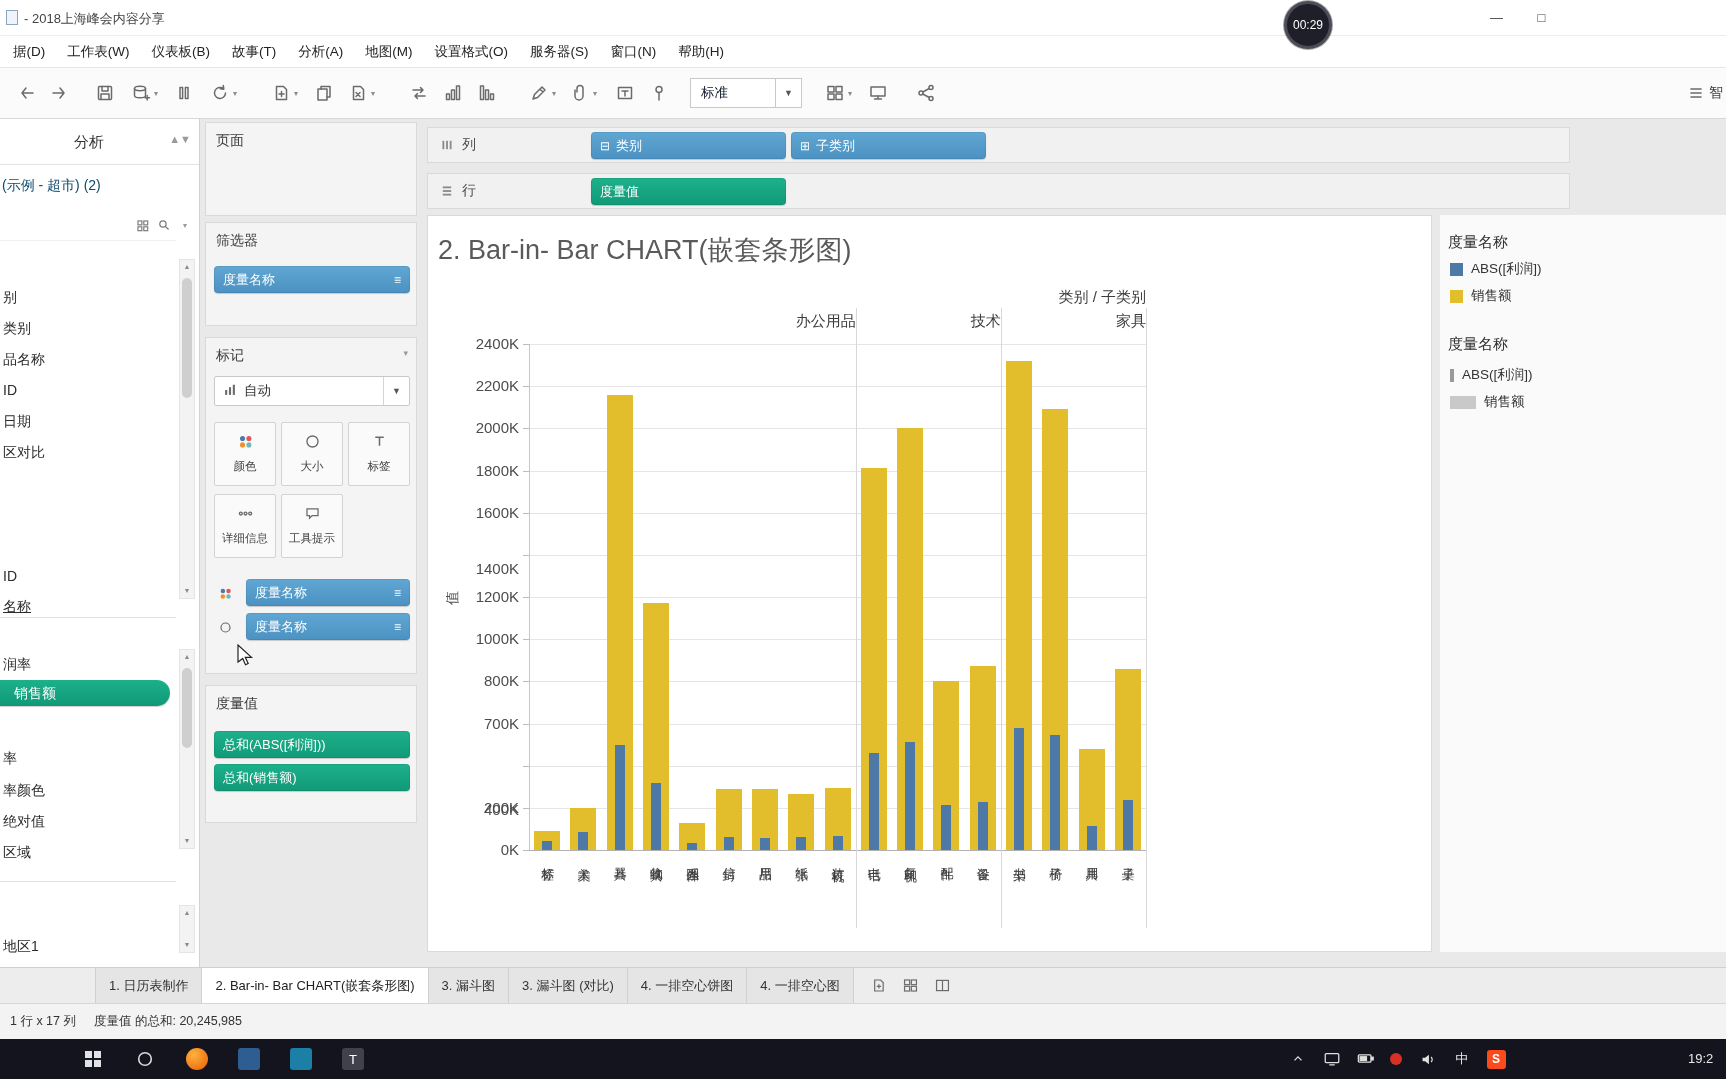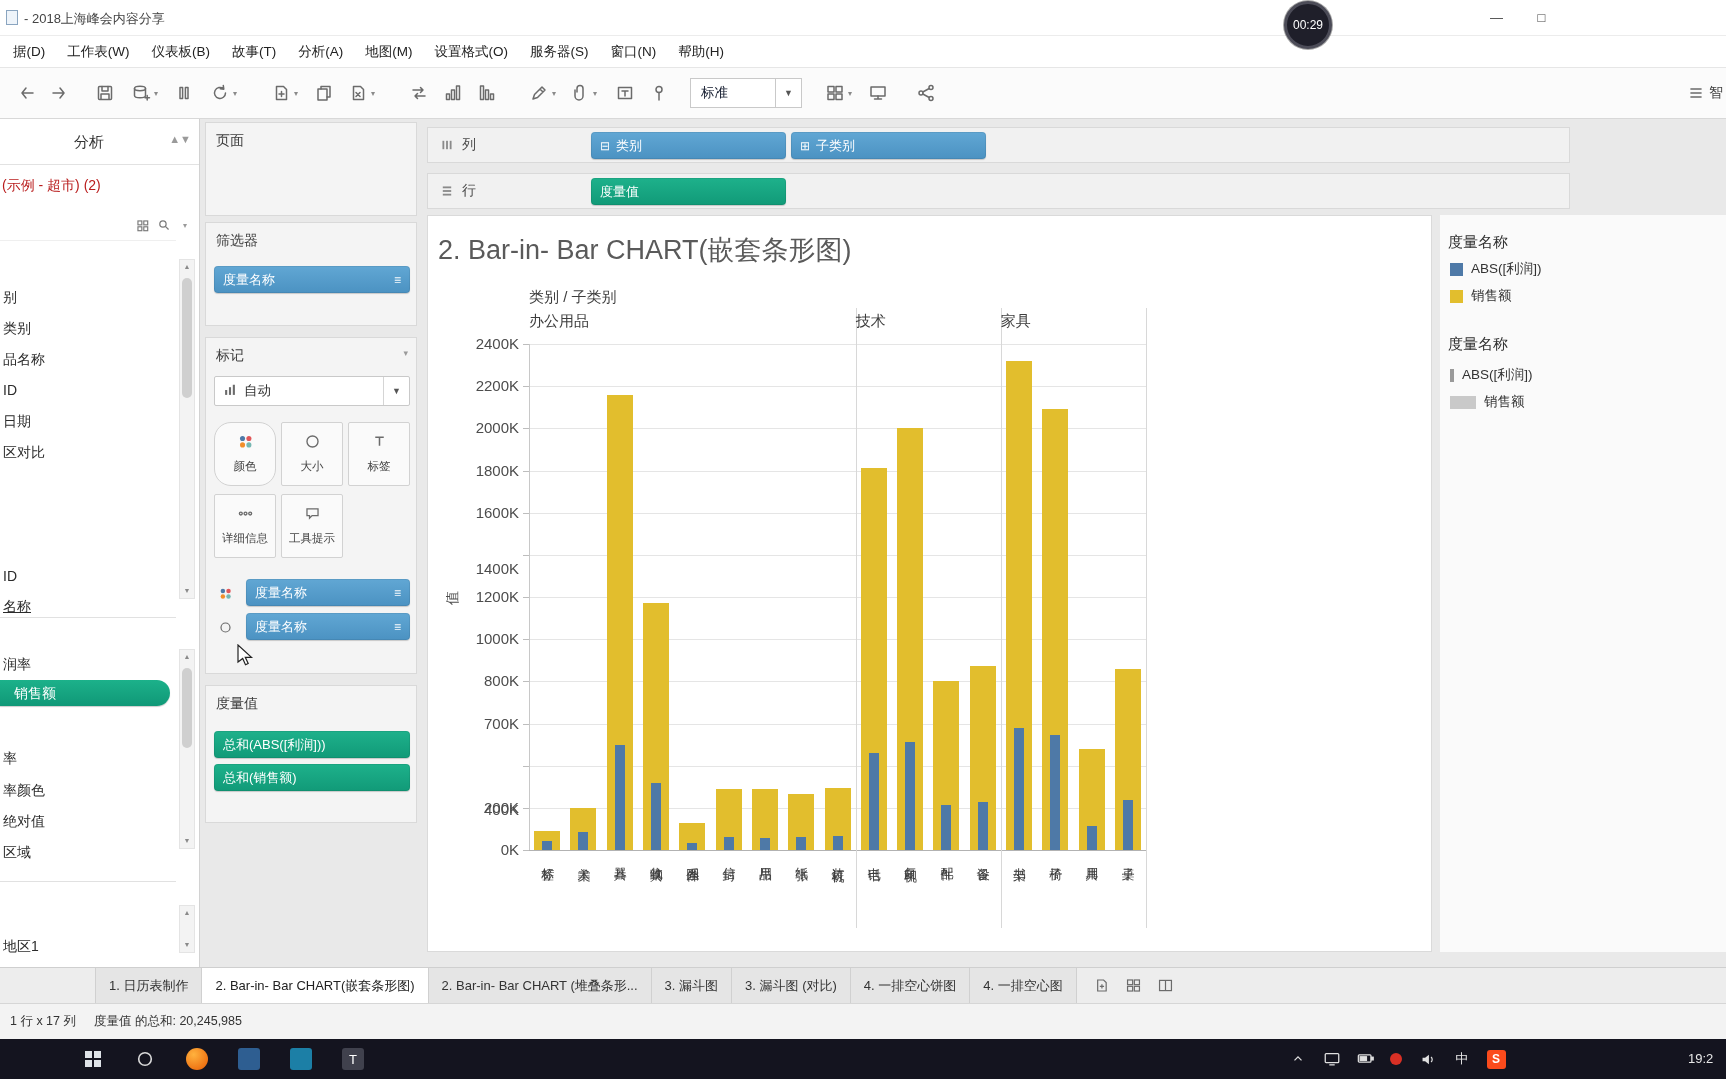--- a/index.html
+++ b/index.html
@@ -22,21 +22,21 @@
   .tb-combo{margin-left:16px;width:112px;height:30px;background:#fff;border:1px solid #c9c9c9;display:flex;align-items:center}
   .tb-combo .txt{flex:1;padding-left:10px;font-size:13.5px;color:#0f172a}
   .tb-combo .caret{width:26px;height:100%;border-left:1px solid #c9c9c9;display:flex;align-items:center;justify-content:center;color:#555;font-size:9px}
   .showme{position:absolute;left:1688px;top:68px;height:50px;display:flex;align-items:center;gap:5px;font-size:14px;color:#444;width:60px}
 
   
   .left-panel{position:absolute;left:0;top:119px;width:200px;height:848px;background:#fff;border-right:1px solid #d2d2d2}
   .lp-header{position:absolute;left:0;top:0;width:100%;height:46px;border-bottom:1px solid #e2e2e2}
   .lp-tab{position:absolute;left:74px;top:14px;font-size:15px;color:#333}
   .lp-opts{position:absolute;right:8px;top:14px;font-size:11px;color:#9a9a9a}
-  .lp-ds{position:absolute;left:2px;top:58px;font-size:14px;color:#b91c1c;white-space:nowrap}
+  .lp-ds{position:absolute;left:2px;top:58px;font-size:14px;color:#0c4a6e;white-space:nowrap}
   .lp-search{position:absolute;left:0;top:92px;width:176px;height:30px;border-bottom:1px solid #efefef}
   .field-item{position:absolute;left:3px;font-size:14px;color:#2b2b2b;white-space:nowrap;height:20px;line-height:20px}
   .lp-div{position:absolute;left:0;width:176px;height:1px;background:#e1e1e1}
   .sel-pill{position:absolute;left:-12px;top:561px;width:182px;height:26px;border-radius:13px;background:linear-gradient(#1cb18a,#109877);color:#fff;line-height:26px;padding-left:26px;font-size:14px;box-shadow:0 1px 1px rgba(0,0,0,.2)}
   .vsb{position:absolute;left:179px;width:16px;background:#f3f3f3;border:1px solid #e4e4e4}
   .vsb-btn{position:absolute;left:0;width:14px;height:14px;color:#8a8a8a;font-size:7px;text-align:center;line-height:14px}
   .vsb-thumb{position:absolute;left:2px;width:10px;background:#cfcfcf;border-radius:5px}
 
   
   .card{position:absolute;left:205px;width:212px;background:#f4f4f4;border:1px solid #d9d9d9}
@@ -63,21 +63,21 @@
   .sheet-title{position:absolute;left:10px;top:16px;font-size:27px;color:#5a5a5a;white-space:nowrap}
   #chart-layer{position:absolute;left:0;top:0;width:100%;height:100%}
   .grid-line{position:absolute;height:1px;background:#e5e5e5}
   .grid-line.zero{background:#b2b2b2}
   .tick-mark{position:absolute;height:1px;background:#bdbdbd}
   .ytick{position:absolute;text-align:right;font-size:15px;color:#4c4c4c}
   .axis-line{position:absolute;width:1px;background:#c8c8c8}
   .pane-div{position:absolute;width:1px;background:#d8d8d8}
   .bar{position:absolute}
   .xlabel{position:absolute;writing-mode:vertical-rl;text-orientation:upright;font-size:13px;color:#3d3d3d;letter-spacing:1px;white-space:nowrap}
-  .cat-label,.col-header{position:absolute;font-size:15px;color:#3d3d3d;text-align:left;white-space:nowrap}
+  .cat-label,.col-header{position:absolute;font-size:15px;color:#3d3d3d;text-align:right;white-space:nowrap}
   .ylab{position:absolute;font-size:14px;color:#4c4c4c;transform:rotate(-90deg)}
 
   
   .legend-panel{position:absolute;left:1440px;top:215px;width:286px;height:737px;background:#fafafa}
   .lg-title{position:absolute;left:8px;font-size:15px;color:#2f2f2f}
   .lg-row{position:absolute;left:10px;height:20px;display:flex;align-items:center;gap:8px;font-size:13.5px;color:#333;white-space:nowrap}
   .lg-swatch{width:13px;height:13px}
 
   
   .tabbar{position:absolute;left:0;top:967px;width:1726px;height:36px;background:#ededed;border-top:1px solid #cfcfcf;display:flex;align-items:stretch;padding-left:95px}
@@ -346,21 +346,21 @@
       <svg width="14" height="14" viewBox="0 0 20 20">
           <rect x="3" y="10" width="3" height="7" fill="#6b6b6b"></rect>
           <rect x="8.5" y="6" width="3" height="11" fill="#6b6b6b"></rect>
           <rect x="14" y="2.5" width="3" height="14.5" fill="#6b6b6b"></rect>
         </svg>
     </span>
     <span>自动</span>
     <span class="caret">▼</span>
   </div>
   <div id="marks-buttons">
-      <div class="mark-btn" style="left: 8px; top: 84px; border-radius: 17px;">
+      <div class="mark-btn" style="left: 8px; top: 84px;">
         <div class="ic">
           <svg width="17" height="17" viewBox="0 0 20 20">
             <circle cx="6.5" cy="6.5" r="3" fill="#4e79a7"></circle>
             <circle cx="14" cy="6.5" r="3" fill="#e15759"></circle>
             <circle cx="6.5" cy="14" r="3" fill="#f28e2b"></circle>
             <circle cx="14" cy="14" r="3" fill="#76b7b2"></circle>
           </svg>
         </div>
         <div class="lb">颜色</div>
       </div>
@@ -591,21 +591,20 @@
         <div style="width: 26px; height: 13px; background: rgb(201, 201, 201);"></div>
         <div>销售额</div>
       </div>
     </div>
 </div>
 
 <div class="tabbar">
   <span id="sheet-tabs" style="display:flex">
       <div class="sheet-tab">1. 日历表制作</div>
       <div class="sheet-tab active">2. Bar-in- Bar CHART(嵌套条形图)</div>
-      <div class="sheet-tab">2. Bar-in- Bar CHART (堆叠条形...</div>
       <div class="sheet-tab">3. 漏斗图</div>
       <div class="sheet-tab">3. 漏斗图 (对比)</div>
       <div class="sheet-tab">4. 一排空心饼图</div>
       <div class="sheet-tab">4. 一排空心图</div>
     </span>
   <span class="tab-tools">
     <span class="tab-tool">
       <svg width="17" height="17" viewBox="0 0 20 20" fill="none" stroke="#6b6b6b" stroke-width="1.4">
           <path d="M5.5 3.5 h7 l3 3 v10 h-10 z"></path>
           <path d="M8 11 h5 M10.5 8.5 v5"></path>

